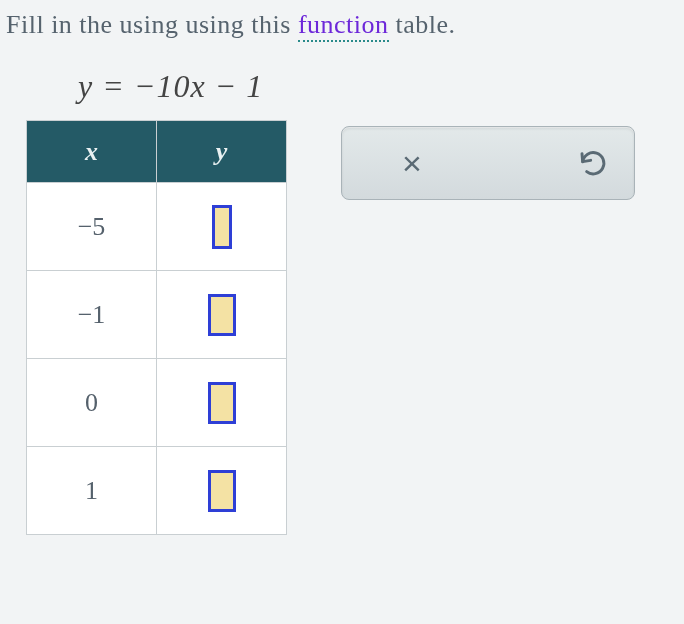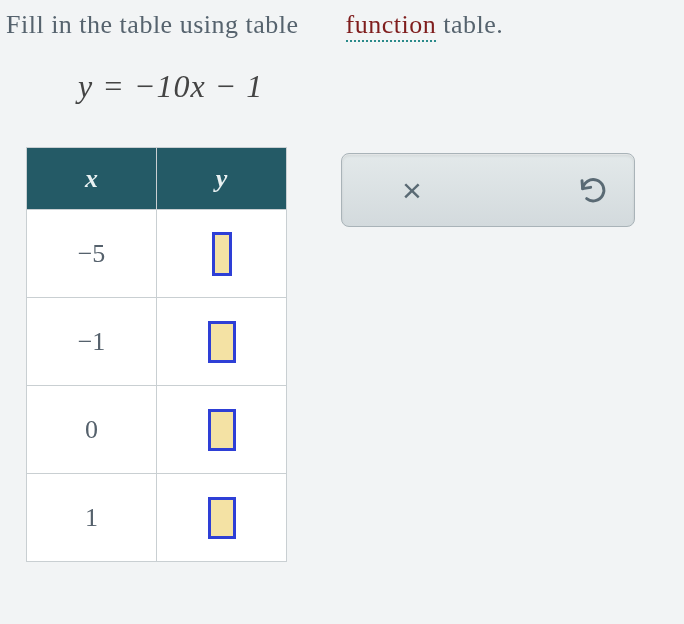--- a/index.html
+++ b/index.html
@@ -13,27 +13,26 @@
     color: #3a4a5a;
     overflow: hidden;
   }
   .prompt {
     padding: 10px 20px 0 6px;
     font-size: 26px;
     color: #56636e;
     letter-spacing: 0.5px;
   }
   .prompt .link {
-    color: #7f1d1d;
+    color: #6d28d9;
     border-bottom: 2.5px dotted #2a8a8a;
     padding-bottom: 1px;
-    margin-left: 40px;
   }
   .equation {
-    margin: 28px 0 42px 78px;
+    margin: 28px 0 15px 78px;
     font-size: 32px;
     font-style: italic;
     color: #444;
     font-family: 'Times New Roman', serif;
     letter-spacing: 1px;
   }
   .main-row {
     display: flex;
     align-items: flex-start;
     gap: 54px;
@@ -91,21 +90,21 @@
     font-family: Arial, sans-serif;
     line-height: 1;
   }
   .tool-undo svg { width: 32px; height: 32px; display:block; }
   .tool-undo { color: #5a6a74; }
 </style>
 </head>
 <body>
 
 <div class="prompt">
-  <span>Fill in the table using table </span><span class="link">function</span><span> table.</span>
+  <span>Fill in the using using this </span><span class="link">function</span><span> table.</span>
 </div>
 
 <div class="equation">y = −10x − 1</div>
 
 <div class="main-row">
   <table class="func">
     <tbody>
         <tr>
       <th>x</th>
       <th>y</th>

